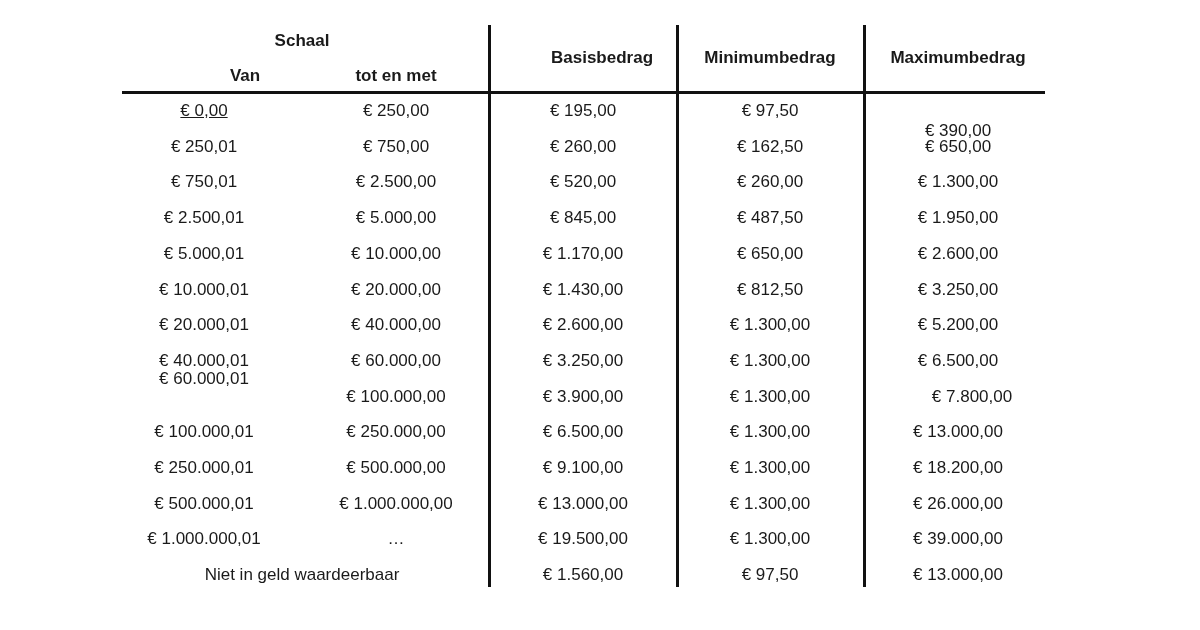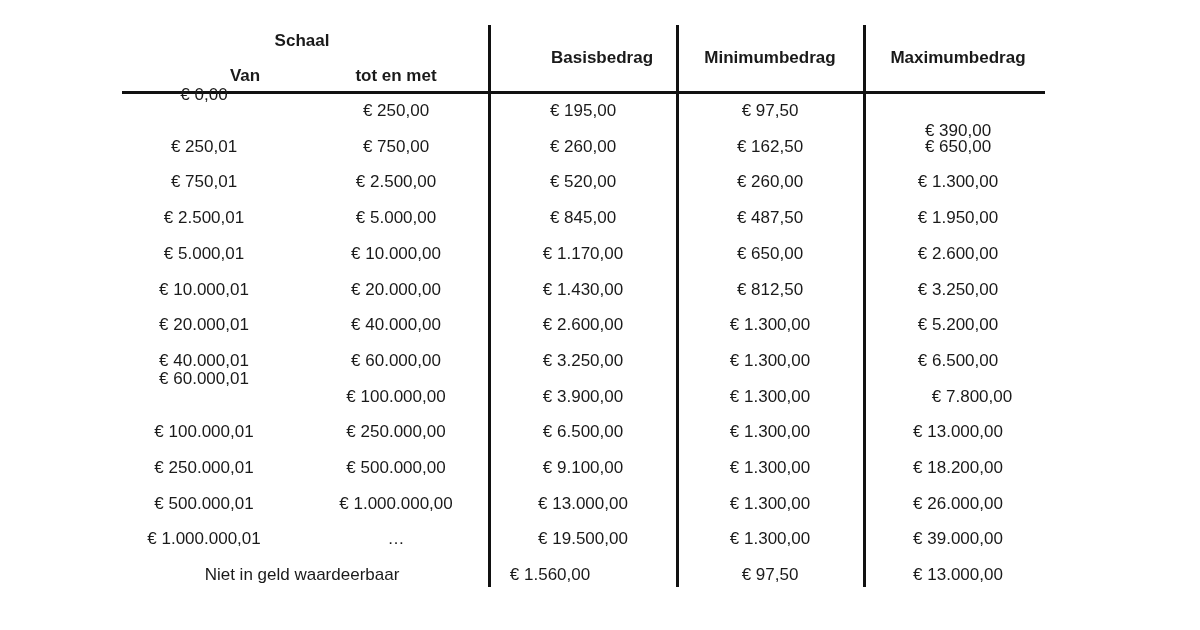--- a/index.html
+++ b/index.html
@@ -22,21 +22,21 @@
   <div class="hdr" style="left:583px; top:48px;margin-left:19px;">Basisbedrag</div>
   <div class="hdr" style="left:770px; top:48px;">Minimumbedrag</div>
   <div class="hdr" style="left:958px; top:48px;">Maximumbedrag</div>
 
   <div class="hline"></div>
   <div class="vline" style="left:488px;"></div>
   <div class="vline" style="left:676px;"></div>
   <div class="vline" style="left:863px;"></div>
 
   <div class="rows" id="rows">
-      <div class="cell" style="left: 204px; top: 95px;">€ 0,00</div>
+      <div class="cell" style="left: 204px; top: 111px; text-decoration: underline;">€ 0,00</div>
       <div class="cell" style="left: 396px; top: 111px;">€ 250,00</div>
       <div class="cell" style="left: 583px; top: 111px;">€ 195,00</div>
       <div class="cell" style="left: 770px; top: 111px;">€ 97,50</div>
       <div class="cell" style="left: 958px; top: 111px; margin-top: 20px;">€ 390,00</div>
       <div class="cell" style="left: 204px; top: 147px;">€ 250,01</div>
       <div class="cell" style="left: 396px; top: 147px;">€ 750,00</div>
       <div class="cell" style="left: 583px; top: 147px;">€ 260,00</div>
       <div class="cell" style="left: 770px; top: 147px;">€ 162,50</div>
       <div class="cell" style="left: 958px; top: 147px;">€ 650,00</div>
       <div class="cell" style="left: 204px; top: 182px;">€ 750,01</div>
@@ -88,17 +88,17 @@
       <div class="cell" style="left: 396px; top: 504px;">€ 1.000.000,00</div>
       <div class="cell" style="left: 583px; top: 504px;">€ 13.000,00</div>
       <div class="cell" style="left: 770px; top: 504px;">€ 1.300,00</div>
       <div class="cell" style="left: 958px; top: 504px;">€ 26.000,00</div>
       <div class="cell" style="left: 204px; top: 539px;">€ 1.000.000,01</div>
       <div class="cell" style="left: 396px; top: 539px;">…</div>
       <div class="cell" style="left: 583px; top: 539px;">€ 19.500,00</div>
       <div class="cell" style="left: 770px; top: 539px;">€ 1.300,00</div>
       <div class="cell" style="left: 958px; top: 539px;">€ 39.000,00</div>
       <div class="cell" style="left: 302px; top: 575px;">Niet in geld waardeerbaar</div>
-      <div class="cell" style="left: 550px; top: 575px; text-align: right;">€ 1.560,00</div>
+      <div class="cell" style="left: 583px; top: 575px; text-align: right;">€ 1.560,00</div>
       <div class="cell" style="left: 770px; top: 575px;">€ 97,50</div>
       <div class="cell" style="left: 958px; top: 575px;">€ 13.000,00</div>
     </div>
 </div>
 
 </body></html>

